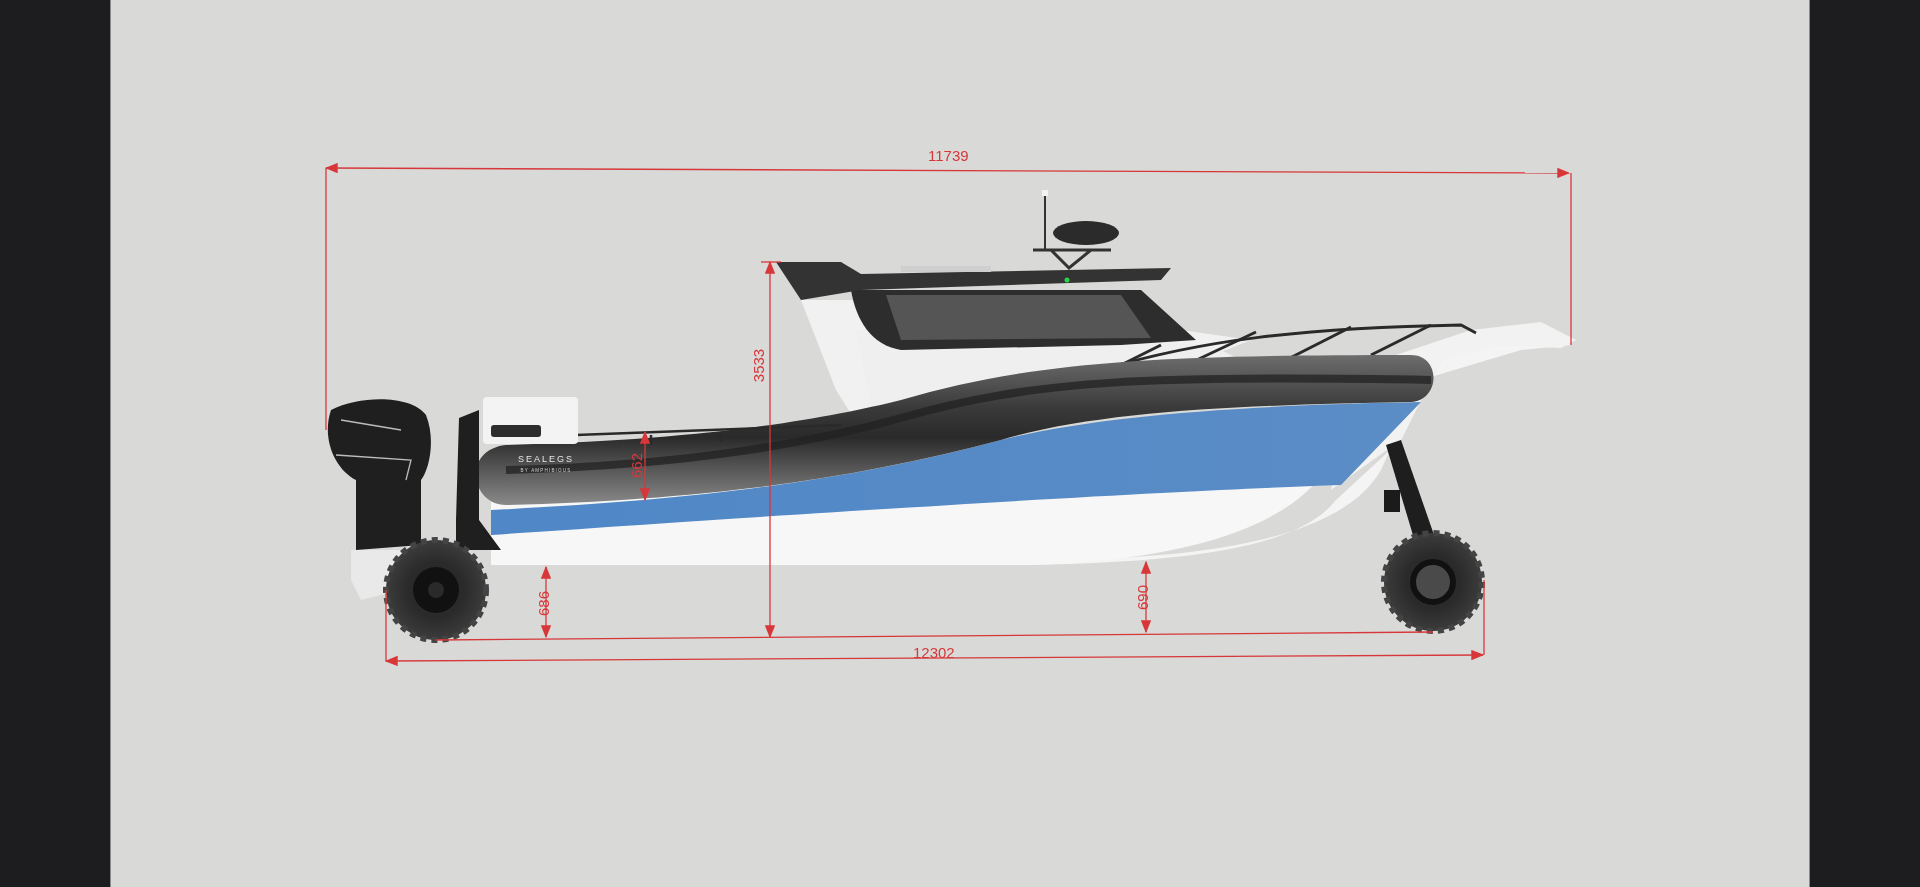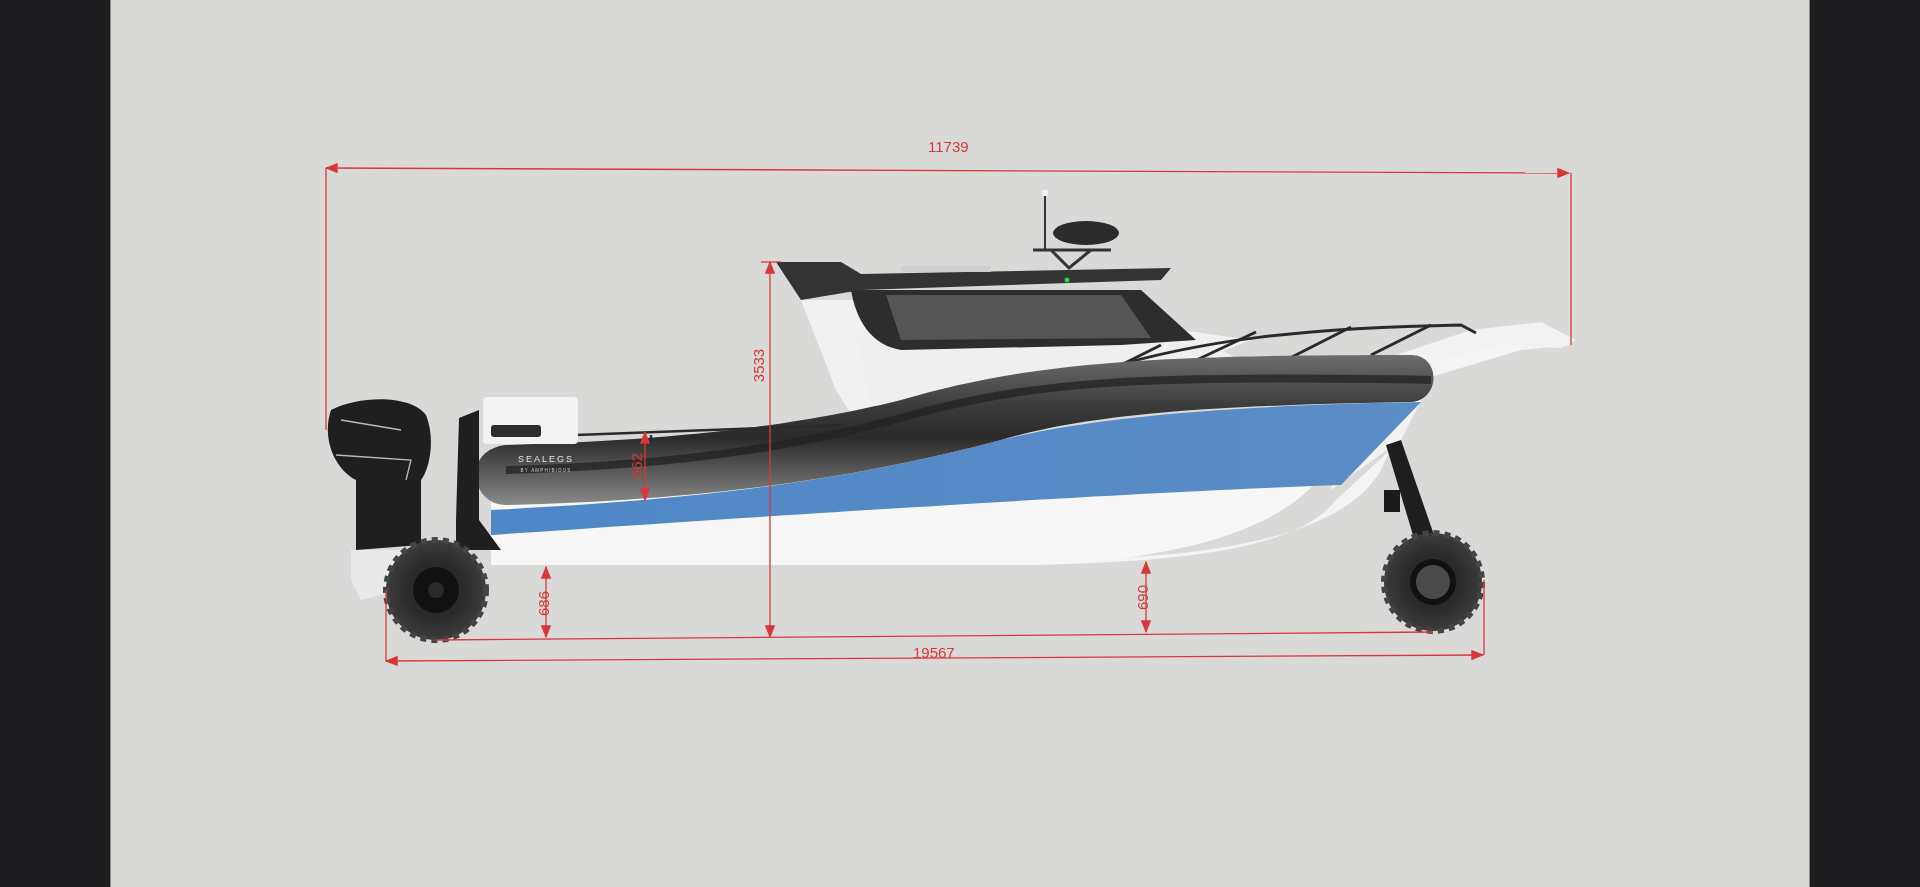--- a/index.html
+++ b/index.html
@@ -141,19 +141,19 @@
 
       <line x1="385" y1="661" x2="1482" y2="655" marker-start="url(#arrowL)" marker-end="url(#arrowR)"></line>
       <line x1="385" y1="590" x2="385" y2="661"></line>
       <line x1="1483" y1="580" x2="1483" y2="655"></line>
     </g>
 
     <text x="545" y="462" fill="#e6e6e6" font-size="9" letter-spacing="2" text-anchor="middle" font-family="Liberation Sans, sans-serif">SEALEGS</text>
     <text x="545" y="472" fill="#cfcfcf" font-size="4.5" letter-spacing="1.2" text-anchor="middle" font-family="Liberation Sans, sans-serif">BY AMPHIBIOUS</text>
   </svg>
 
-  <div class="dim-label" style="left:817px; top:139px;">11739</div>
+  <div class="dim-label" style="left:817px; top:148px;">11739</div>
   <div class="dim-label vertical" style="left:631px; top:358px;">3533</div>
   <div class="dim-label vertical" style="left:513px; top:458px;">662</div>
   <div class="dim-label vertical" style="left:420px; top:596px;">686</div>
   <div class="dim-label vertical" style="left:1019px; top:590px;">690</div>
-  <div class="dim-label" style="left:802px; top:645px;">19567</div>
+  <div class="dim-label" style="left:802px; top:645px;">12302</div>
 </div>
 
 </body></html>

